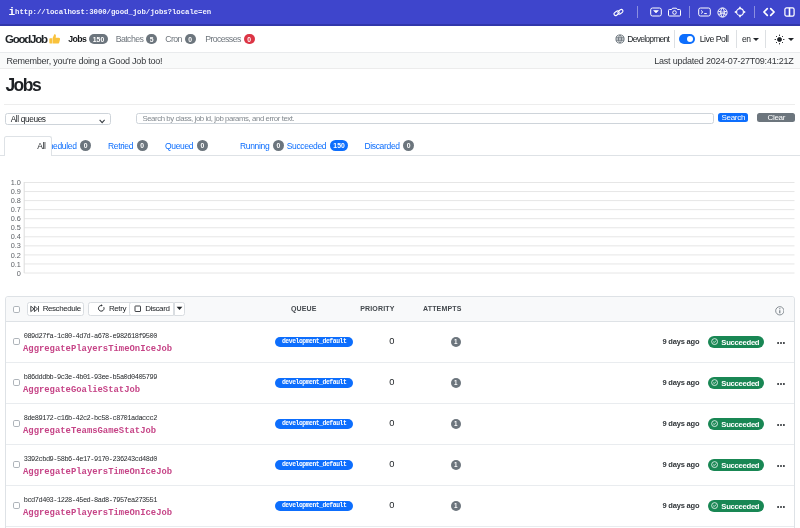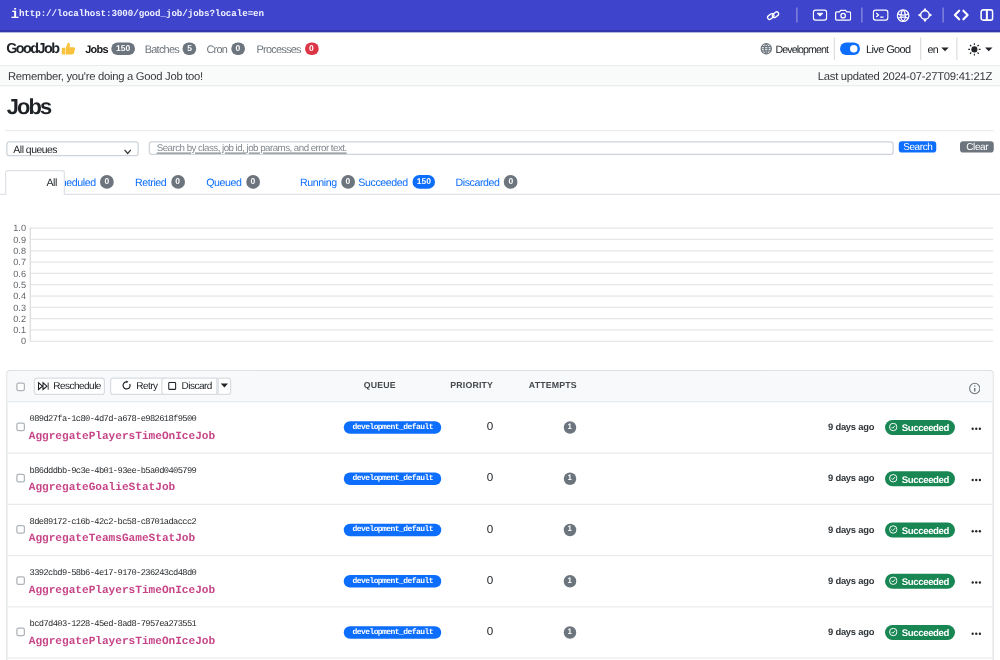--- a/index.html
+++ b/index.html
@@ -55,26 +55,26 @@
 
 .filters { position:absolute; top:112.5px; left:4.7px; width:790.6px; height:15.6px;
   display:flex; align-items:flex-start; }
 .sel { border:1px solid #ced4da; border-radius:2.5px; background:#fff;
   font-size:8.3px; letter-spacing:-0.38px; color:#212529; display:flex; align-items:center;
   padding:0 5px; position:relative; }
 .sel .caret2 { position:absolute; right:5px; top:4.7px; width:6.3px; height:6.3px; }
 .sel1 { width:106.7px; }
 .sel2 { width:133.7px; margin-left:4.6px; }
 .inp { flex:1; border:1px solid #ced4da; border-radius:2.5px;
-  margin-left:8px; display:flex; align-items:center; padding:0 5px;
-  font-size:7.8px; letter-spacing:-0.42px; color:#82898f;text-decoration:underline; }
+  margin-left:25px; display:flex; align-items:center; padding:0 5px;
+  font-size:7.8px; letter-spacing:-0.42px; color:#82898f; }
 .btn { border-radius:2.5px; color:#fff; font-size:8px; letter-spacing:-0.3px;
   display:flex; align-items:center; justify-content:center; }
 .btn-search { width:30px; background:#0d6efd; margin-left:4.6px; }
-.btn-clear { width:27px; background:#6c757d; margin-left:19px; }
+.btn-clear { width:38px; background:#6c757d; margin-left:9px; }
 
 .tabs { position:absolute; top:135.7px; left:0; width:800px; height:20px; }
 .tabs .base { position:absolute; left:0px; right:0px; bottom:0; height:1px; background:#dee2e6; }
 .tab { position:absolute; top:0; height:20px; display:flex; align-items:center;
   font-size:8.5px; letter-spacing:-0.33px; color:#0d6efd; }
 .tab .bdg { margin-left:3.5px; }
 .tab.active { color:#24282c; background:#fff; border:1px solid #dee2e6;
   border-bottom:none; border-radius:2.5px 2.5px 0 0; z-index:2; justify-content:center; }
 
 .chart { position:absolute; top:164.5px; left:0; }
@@ -176,21 +176,21 @@
     <span class="nl" style="margin-left:1.5px">Processes <span class="bdg red">0</span></span>
   </span>
   <span class="nav-right">
     <svg width="10" height="10" viewBox="0 0 10 10" fill="none" stroke="#6c757d" stroke-width="0.9">
       <circle cx="5" cy="5" r="4.1"></circle>
       <path d="M1 3.3 h8 M1 5 h8.2 M1 6.7 h8 M5 0.9 C3 2.8 3 7.2 5 9.1 M5 0.9 C7 2.8 7 7.2 5 9.1"></path>
     </svg>
     <span style="margin-left:2.5px; color:#212529; letter-spacing:-0.75px">Development</span>
     <span class="vsep" style="margin:0 4px 0 5px"></span>
     <span class="toggle"></span>
-    <span style="margin-left:5px; color:#212529; font-size:8.8px; letter-spacing:-0.5px">Live Good</span>
+    <span style="margin-left:5px; color:#212529; font-size:8.8px; letter-spacing:-0.5px">Live Poll</span>
     <span class="vsep" style="margin:0 0 0 7.5px"></span>
     <span style="margin-left:5px; color:#212529">en</span>
     <span class="caret" style="margin-left:2.5px"></span>
     <span class="vsep" style="margin:0 8.5px 0 5.5px"></span>
     <svg width="11" height="11" viewBox="0 0 11 11" fill="none" stroke="#212529" stroke-width="0.9">
       <circle cx="5.5" cy="5.5" r="2" fill="#212529"></circle>
       <path d="M5.5 0.6 V2 M5.5 9 V10.4 M0.6 5.5 H2 M9 5.5 H10.4 M2 2 L3 3 M9 9 L8 8 M9 2 L8 3 M2 9 L3 8"></path>
     </svg>
     <span class="caret" style="margin-left:2.5px; margin-right:0px"></span>
   </span>

